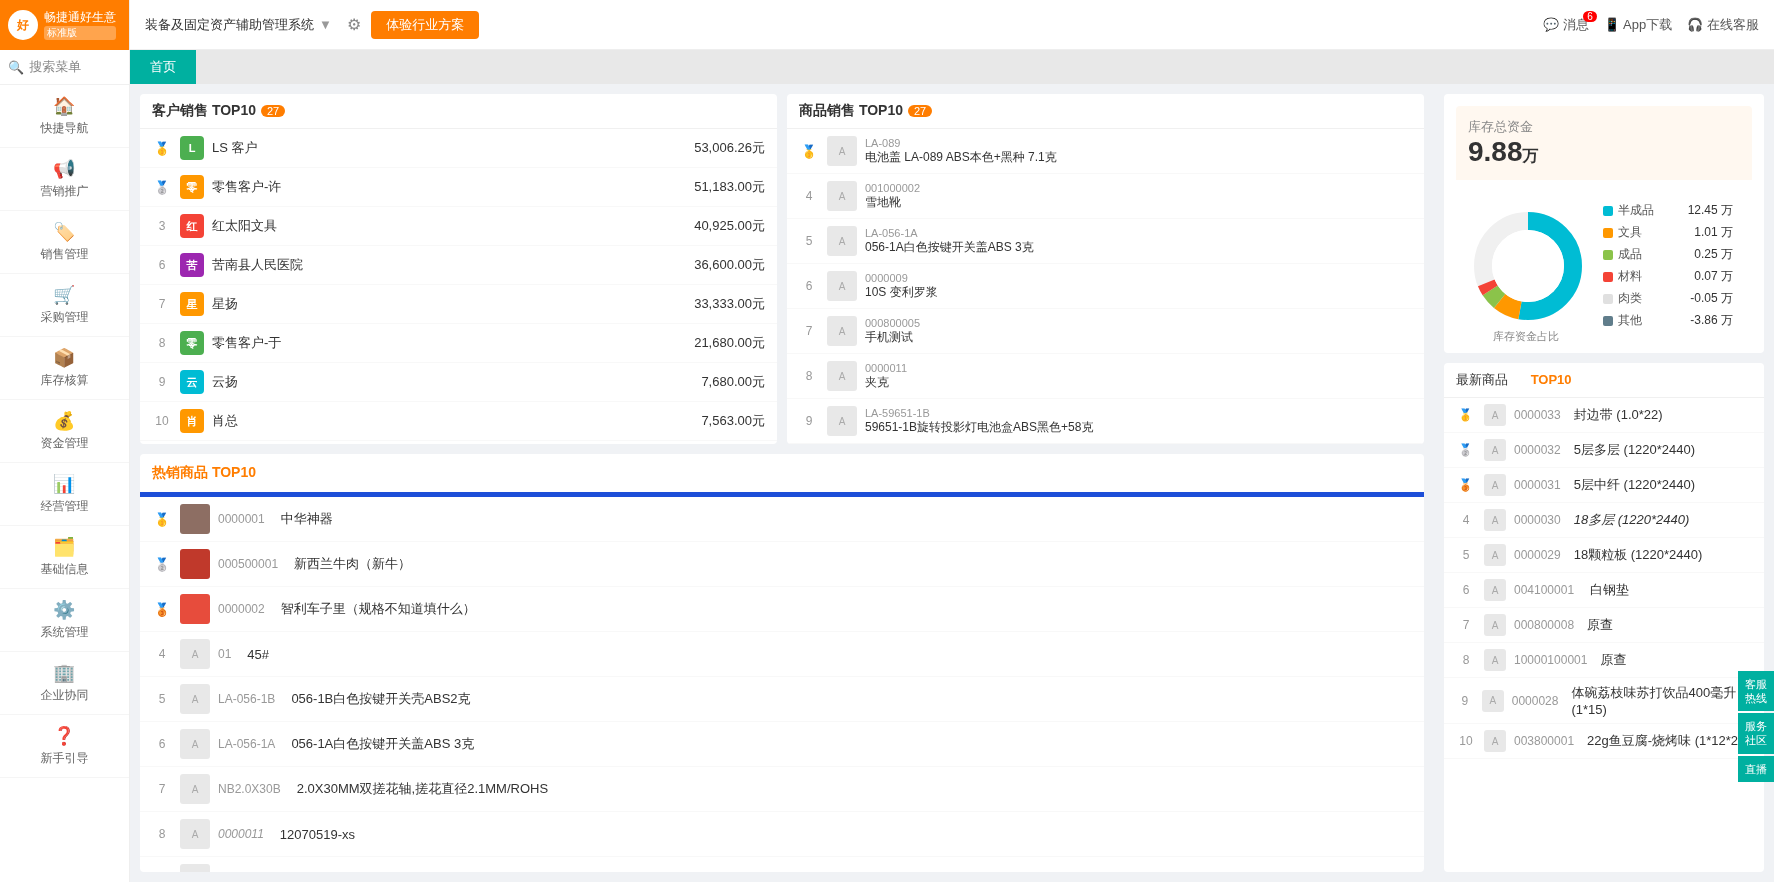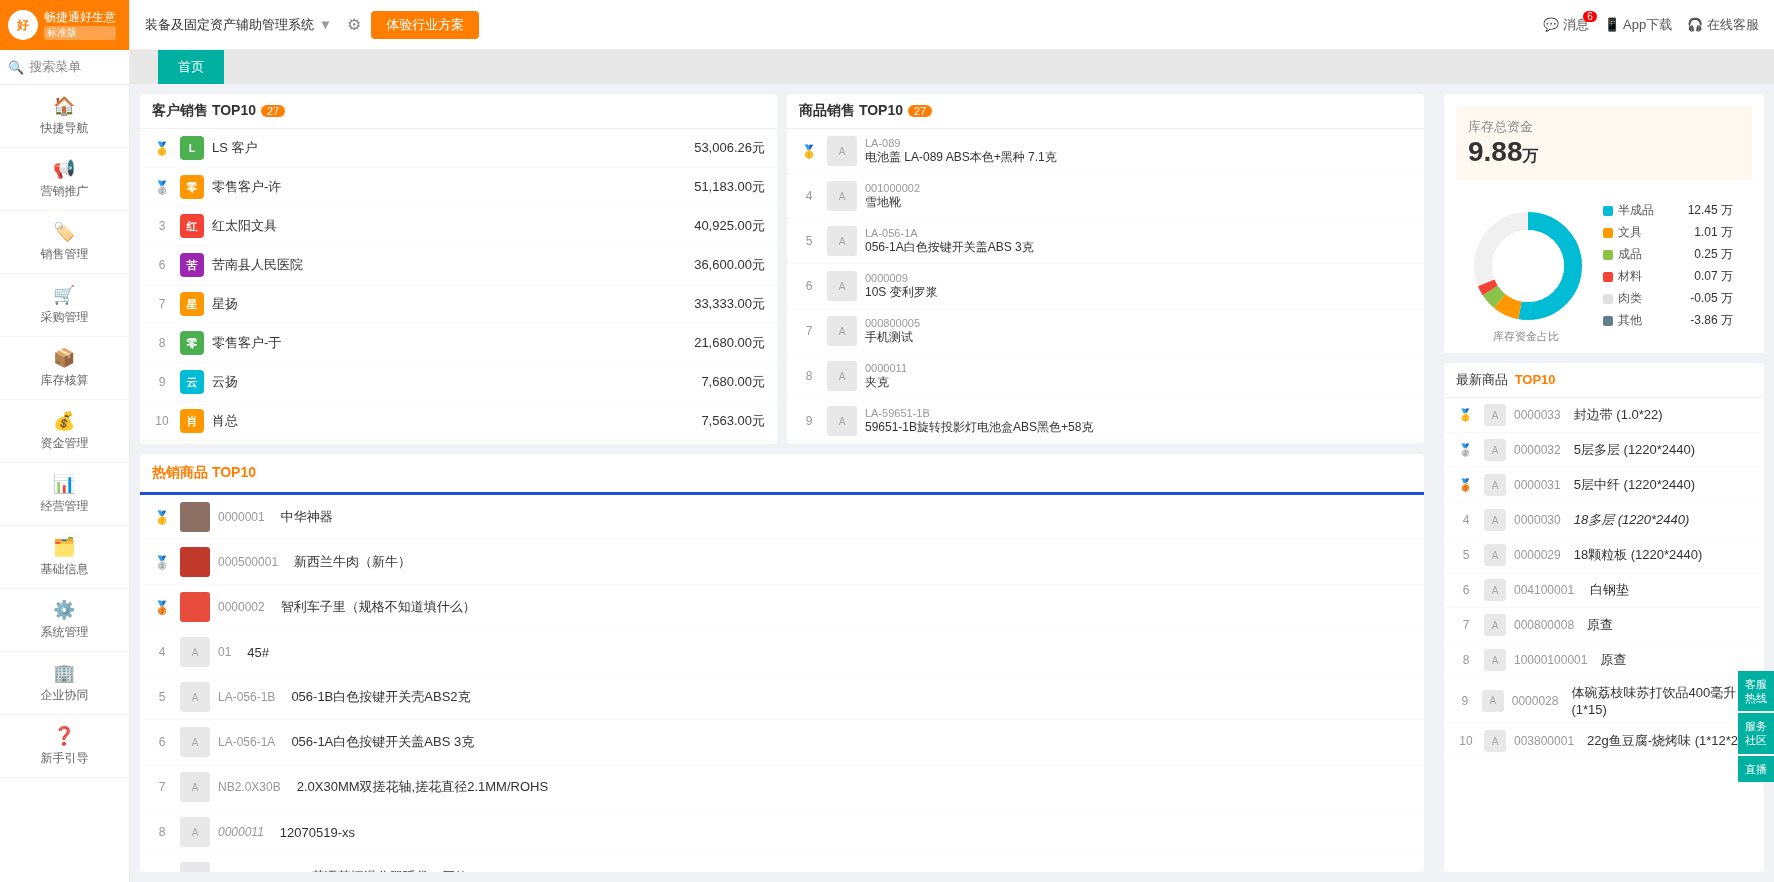--- a/index.html
+++ b/index.html
@@ -121,21 +121,20 @@
       padding: 0 4px;
       min-width: 14px;
       text-align: center;
     }
 
     
     .page-tabs {
       background: #e8e8e8;
       display: flex;
       align-items: center;
-      padding-left: 28px;
     }
     .tab-item {
       padding: 8px 20px;
       cursor: pointer;
       font-size: 13px;
       color: #555;
     }
     .tab-item.active {
       background: #00b0a0;
       color: #fff;
@@ -184,21 +183,21 @@
     }
     .customer-name { flex: 1; color: #333; font-size: 13px; }
     .customer-amount { color: #333; font-size: 13px; font-weight: 500; }
 
     
     .two-col { display: flex; gap: 10px; }
     .col-half { flex: 1; min-width: 0; }
 
     
     .hot-panel { background: #fff; border-radius: 4px; }
-    .hot-header { padding: 10px 12px; border-bottom: 3px solid #1d4ed8; }
+    .hot-header { padding: 10px 12px; border-bottom: 5px solid #1d4ed8; }
     .hot-title { font-size: 14px; font-weight: bold; color: #ff7d00; }
     .product-row {
       display: flex;
       align-items: center;
       padding: 7px 12px;
       border-bottom: 1px solid #f8f8f8;
       gap: 8px;
     }
     .product-thumb {
       width: 30px; height: 30px;
@@ -666,21 +665,21 @@
                 </div>
               </div>
             </div>
           </div>
         </div>
 
         <div class="new-products panel-card">
           <div class="np-header">
             <span class="np-title">
               <span>最新商品</span>
-              <span style="color:#ff7d00;font-weight:bold;margin-left:3px;">TOP10</span>
+              <span style="color:#ff7d00;font-weight:bold;margin-left:19px;">TOP10</span>
             </span>
           </div>
           <div>
             <div class="np-row">
               <span class="np-rank">🥇</span>
               <div class="np-icon">A</div>
               <span style="color:#999;font-size:12px;">0000033</span>
               <span style="color:#333;font-size:13px;margin-left:5px;">封边带 (1.0*22)</span>
             </div>
             <div class="np-row">

